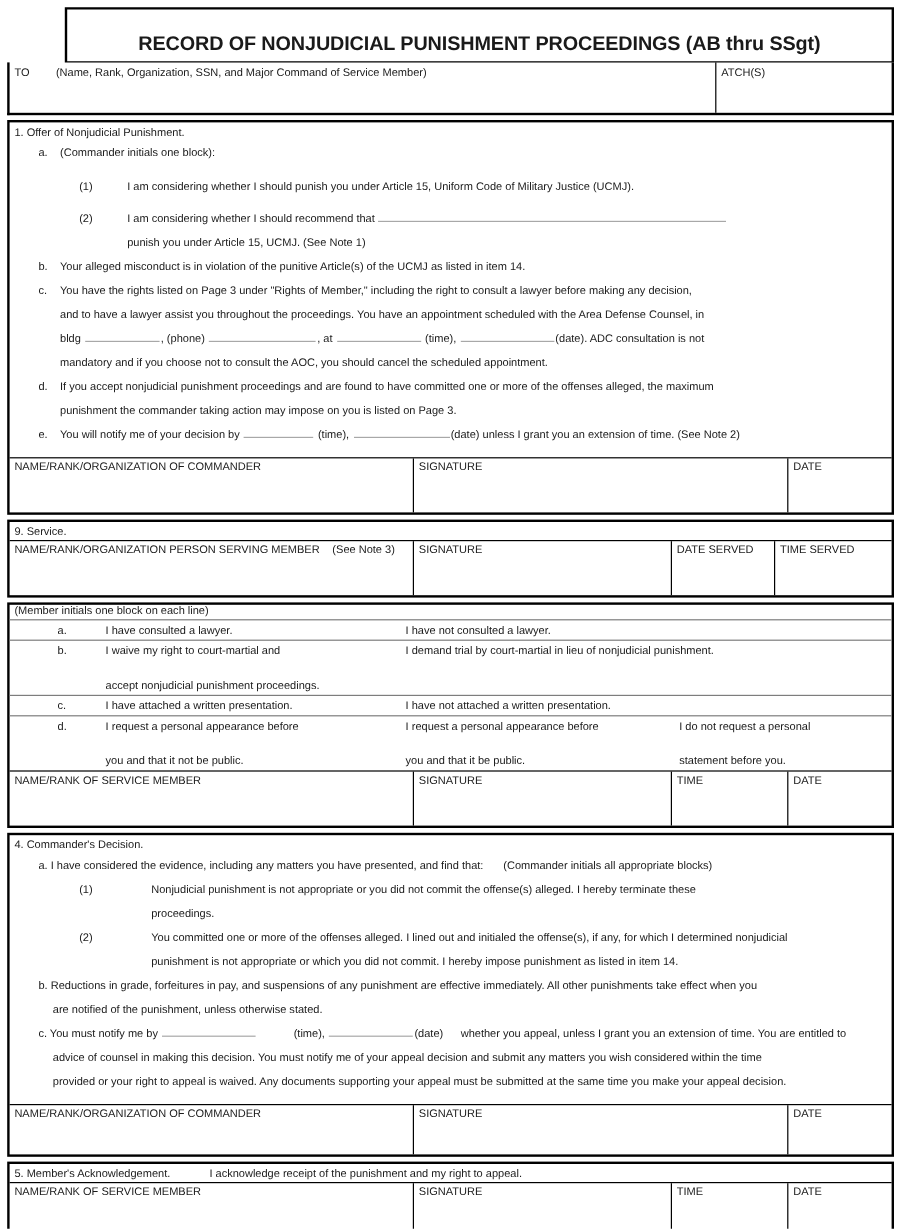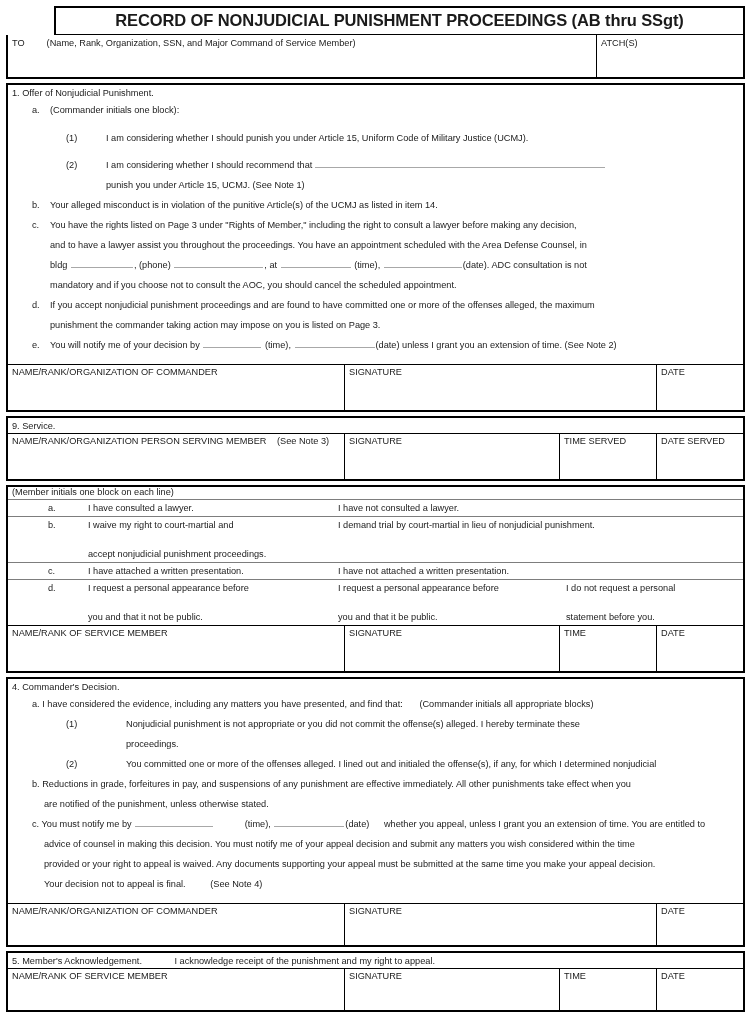--- a/index.html
+++ b/index.html
@@ -23,21 +23,21 @@
   }
 
   
   .title-bar {
     border: 2px solid #000;
     border-bottom: 1px solid #000;
     text-align: center;
     font-size: 16.5px;
     font-weight: bold;
     letter-spacing: -0.1px;
-    padding: 3px 0 4px 0;
+    padding: 20px 0 4px 0;
     box-sizing: border-box;
     margin-left: 48px;
   }
 
   
   .to-row {
     display: flex;
     border-left: 2px solid #000;
     border-right: 2px solid #000;
     border-bottom: 2px solid #000;
@@ -238,25 +238,25 @@
   <div class="section">
     <div class="sec-head">9. Service.</div>
     <div class="sigtable h44">
       <div class="cell c-name2">
         <span>NAME/RANK/ORGANIZATION PERSON SERVING MEMBER</span>
         <span style="padding-left:8px">(See Note 3)</span>
       </div>
       <div class="cell c-sig2">
         <span>SIGNATURE</span>
       </div>
+      <div class="cell c-d2">
+        <span>DATE SERVED</span>
+      </div>
       <div class="cell c-t2">
         <span>TIME SERVED</span>
-      </div>
-      <div class="cell c-d2">
-        <span>DATE SERVED</span>
       </div>
     </div>
   </div>
 
   <div class="section">
     <div class="sec-head" style="padding-top:0">(Member initials one block on each line)</div>
 
     <div class="elect-row">
       <div class="e-mark">a.</div>
       <div class="e-c1">
@@ -331,20 +331,23 @@
 
     <div class="ln ind-n">
       <span class="marker-n" style="width:60px">(1)</span><span>Nonjudicial punishment is not appropriate or you did not commit the offense(s) alleged.  I hereby terminate these</span>
     </div>
     <div class="ln" style="padding-left:118px">
       <span>proceedings.</span>
     </div>
 
     <div class="ln ind-n">
       <span class="marker-n" style="width:60px">(2)</span><span>You committed one or more of the offenses alleged. I lined out and initialed the offense(s), if any, for which I determined nonjudicial</span>
+    </div>
+    <div class="ln" style="padding-left:118px">
+      <span>punishment is not appropriate or which you did not commit.  I hereby impose punishment as listed in item 14.</span>
     </div>
 
     <div class="ln ind-ab">
       <span>b.</span>
       <span>Reductions in grade, forfeitures in pay, and suspensions of any punishment are effective immediately.  All other punishments take effect when you</span>
     </div>
     <div class="ln" style="padding-left:36px">
       <span>are notified of the punishment, unless otherwise stated.</span>
     </div>
 
@@ -355,24 +358,20 @@
       <span style="padding-left:28px">(time),</span>
       <span class="blank" style="width:70px"></span><span>(date)</span>
       <span style="padding-left:12px">whether you appeal, unless I grant you an extension of time.  You are entitled to</span>
     </div>
     <div class="ln" style="padding-left:36px">
       <span>advice of counsel in making this decision. You must notify me of your appeal decision and submit any matters you wish considered within the time</span>
     </div>
     <div class="ln" style="padding-left:36px">
       <span>provided or your right to appeal is waived.  Any documents supporting your appeal must be submitted at the same time you make your appeal decision.</span>
     </div>
-    <div class="ln" style="padding-left:36px">
-      <span>Your decision not to appeal is final.</span>
-      <span style="padding-left:22px">(See Note 4)</span>
-    </div>
 
     <div style="height:9px"></div>
 
     <div class="sigtable h40">
       <div class="cell c-name-337">
         <span>NAME/RANK/ORGANIZATION OF COMMANDER</span>
       </div>
       <div class="cell c-sig-312">
         <span>SIGNATURE</span>
       </div>

